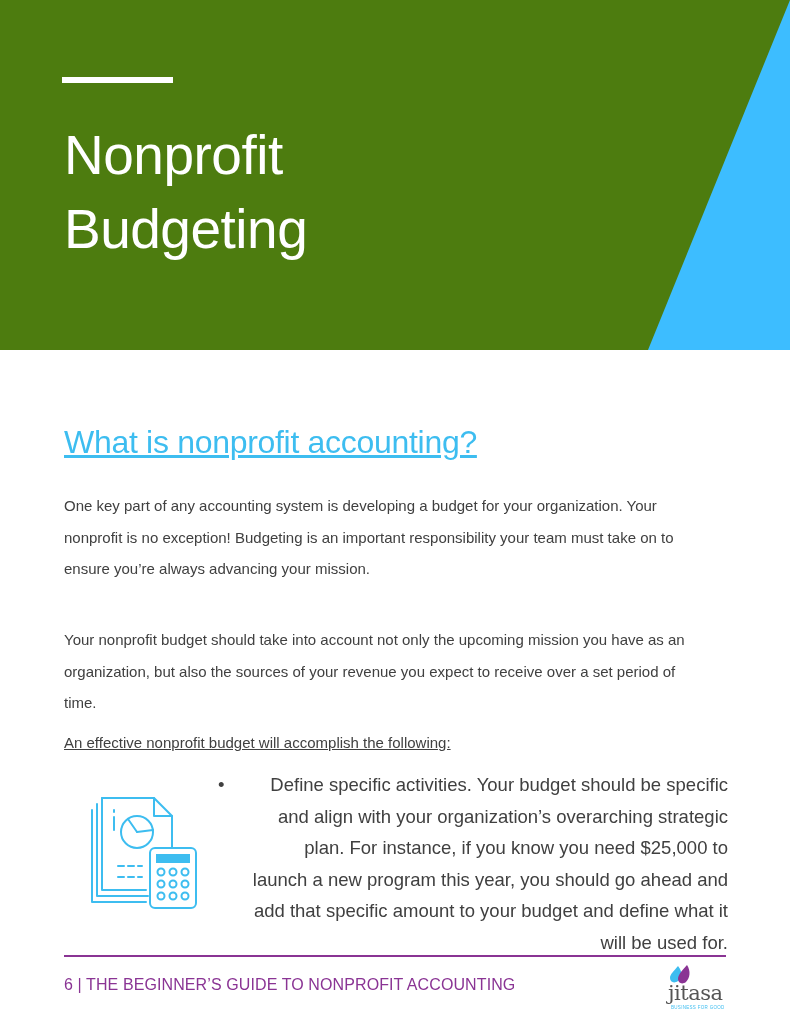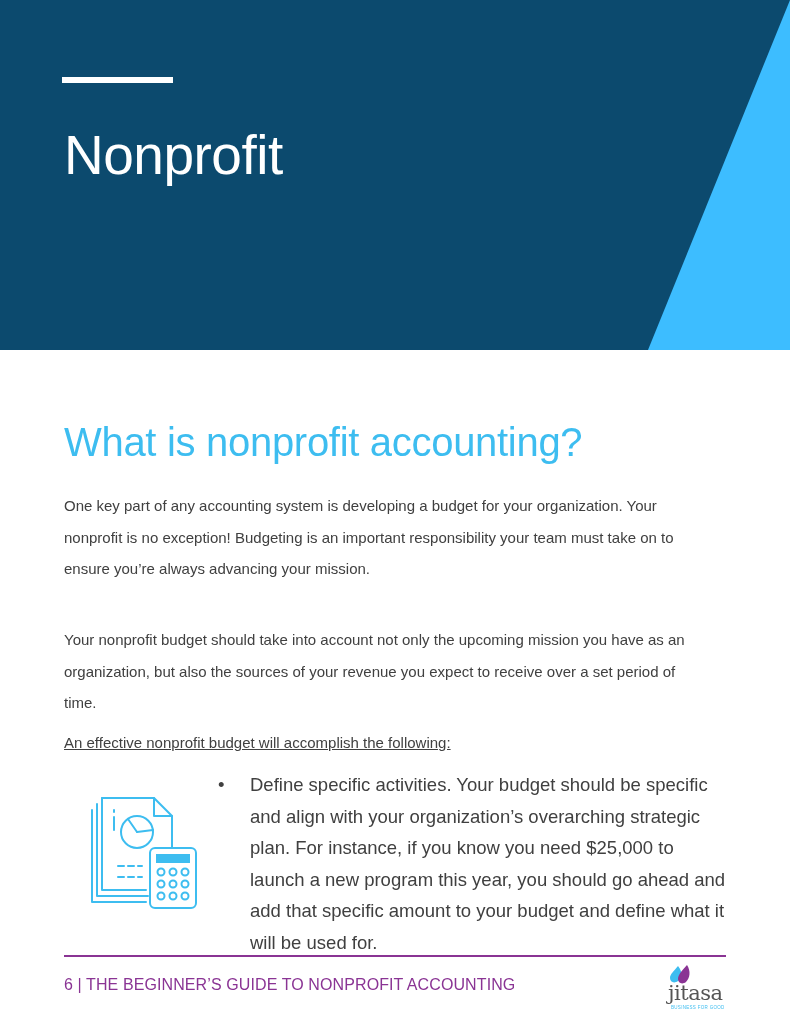--- a/index.html
+++ b/index.html
@@ -1,46 +1,47 @@
 <!DOCTYPE html>
 <html><head>
 <meta charset="utf-8">
 <style>
   html, body { margin: 0; padding: 0; }
   body { width: 790px; height: 1022px; background: #ffffff; position: relative; overflow: hidden; font-family: "Liberation Sans", sans-serif; }
-  .hero { position: absolute; left: 0; top: 0; width: 790px; height: 350px; background: #0c4a6e; overflow: hidden; }
+  .hero { position: absolute; left: 0; top: 0; width: 790px; height: 350px; background: #4d7c0f; overflow: hidden; }
   .hero svg.wedge { position: absolute; left: 0; top: 0; }
   .hero-rule { position: absolute; left: 62px; top: 77px; width: 111px; height: 6px; background: #ffffff; }
   .hero-title { position: absolute; left: 64px; top: 118px; margin: 0; color: #ffffff; font-weight: normal; font-size: 55px; line-height: 74px; letter-spacing: -0.5px; }
   .hero-title span { display: block; }
-  .section-heading { position: absolute; left: 64px; top: 416px; margin: 0; color: #3dbdf0; font-weight: normal; font-size: 40px; line-height: 52px; letter-spacing: -0.3px; }
+  .section-heading { position: absolute; left: 64px; top: 416px; margin: 0; color: #3dbdf0; font-weight: normal; font-size: 32px; line-height: 52px; letter-spacing: -0.3px; text-decoration: underline; }
   .para { position: absolute; left: 64px; width: 640px; margin: 0; color: #404040; font-size: 15px; line-height: 31.5px; }
   .p1 { top: 490px; }
   .p2 { top: 624px; }
   .p3 { top: 727px; text-decoration: underline; }
   .doc-icon { position: absolute; left: 82px; top: 790px; width: 124px; height: 124px; }
   .bullet { position: absolute; left: 218px; top: 769px; width: 510px; color: #404040; font-size: 18.5px; line-height: 31.5px; }
   .bullet .dot { position: absolute; left: 0; top: 0; }
-  .bullet .btext { display: block; margin-left: 32px; }
+  .bullet .btext { display: block; margin-left: 32px; text-align: right; }
   .footer-rule { position: absolute; left: 64px; top: 955px; width: 662px; height: 2px; background: #8a3494; }
   .footer-text { position: absolute; left: 64px; top: 976px; color: #8a3494; font-size: 16px; letter-spacing: 0.1px; }
   .logo { position: absolute; left: 664px; top: 963px; width: 70px; height: 56px; }
   .logo .word { position: absolute; left: 4px; top: 18px; font-family: "DejaVu Serif", serif; font-size: 21px; color: #555; letter-spacing: -0.5px; }
   .logo .tag { position: absolute; left: 7px; top: 42px; font-size: 4.5px; color: #3dbdf0; letter-spacing: 0.3px; }
 </style>
 </head>
 <body>
 
 <header class="hero">
   <svg class="wedge" width="790" height="350" viewBox="0 0 790 350">
     <polygon points="790,0 790,350 648,350" fill="#3dbdff"></polygon>
   </svg>
   <div class="hero-rule"></div>
   <h1 class="hero-title">
     <span>Nonprofit</span>
+    <span>Budgeting</span>
   </h1>
 </header>
 
 <h2 class="section-heading">What is nonprofit accounting?</h2>
 
 <p class="para p1">One key part of any accounting system is developing a budget for your organization. Your nonprofit is no exception! Budgeting is an important responsibility your team must take on to ensure you’re always advancing your mission.</p>
 <p class="para p2">Your nonprofit budget should take into account not only the upcoming mission you have as an organization, but also the sources of your revenue you expect to receive over a set period of time.</p>
 <p class="para p3">An effective nonprofit budget will accomplish the following:</p>
 
 <div class="doc-icon">

